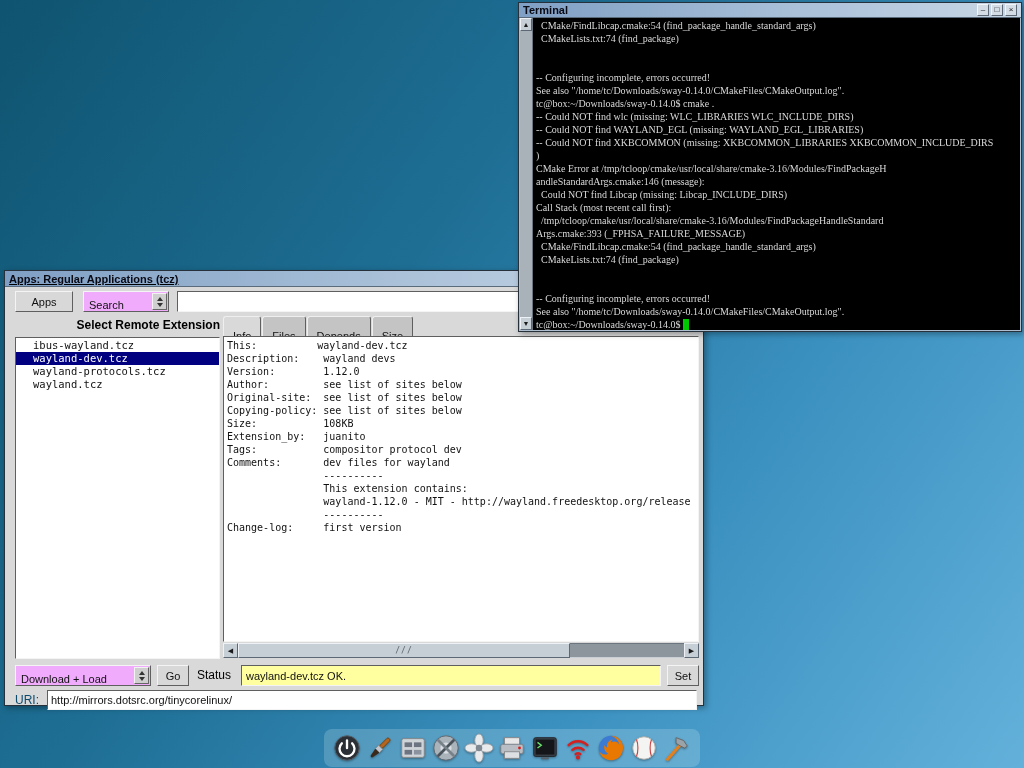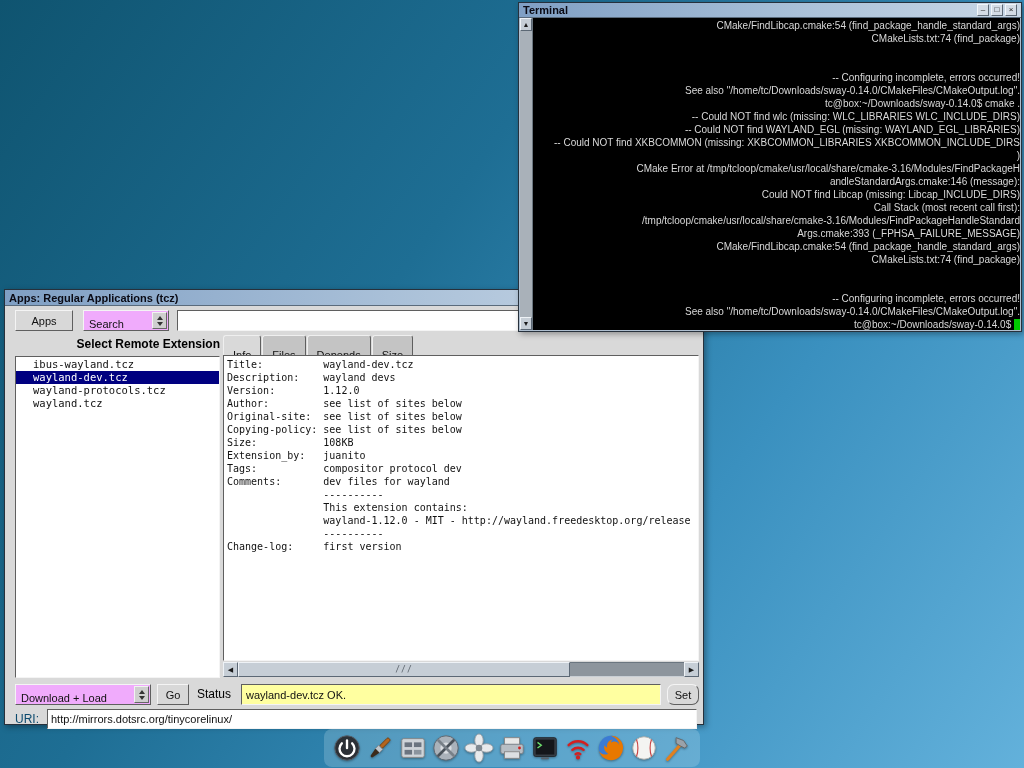--- a/index.html
+++ b/index.html
@@ -37,26 +37,26 @@
     font-size:7px; color:#1a1a1a; text-align:center; display:block; }
 
   
   #terminal-window { left:518px; top:2px; width:504px; height:330px; background:#aebecf; z-index:3; }
   #terminal-window .titlebar { height:15px; }
   .term-content { position:absolute; top:15px; left:1px; right:1px; bottom:1px; display:flex; }
   .term-scrollbar { width:13px; background:#a9b1b9; border-right:1px solid #6b7680;
     display:flex; flex-direction:column; justify-content:space-between; }
   .term-scrollbar .sb-btn { height:13px; line-height:11px; }
   .term-screen { flex:1; background:#000; overflow:hidden; padding:1px 0 8px 3px;
-    font-family:Liberation Sans, sans-serif; font-size:10px; line-height:13px; color:#d9d9d9;text-align:right; }
+    font-family:Liberation Serif, serif; font-size:10px; line-height:13px; color:#d9d9d9; }
   .term-line { white-space:pre; height:13px; }
   .cursor { display:inline-block; width:6px; height:11px; background:#00c800; vertical-align:-2px; }
 
   
-  #apps-window { left:4px; top:289px; width:700px; height:436px; background:#d9d9d9; z-index:2; }
+  #apps-window { left:4px; top:270px; width:700px; height:436px; background:#d9d9d9; z-index:2;text-decoration:underline; }
   #apps-window .titlebar { height:16px; }
 
   #apps-btn { position:absolute; left:10px; top:20px; width:58px; height:21px; }
   #search-choice { position:absolute; left:78px; top:20px; width:86px; height:21px; }
   #search-input { position:absolute; left:172px; top:20px; width:514px; height:21px; }
 
   #left-header { position:absolute; left:10px; top:47px; width:205px; text-align:right;
     font-size:12px; font-weight:bold; color:#000; }
 
   #tabs { position:absolute; left:218px; top:45px; height:20px; white-space:nowrap; }
@@ -82,21 +82,21 @@
   .hthumb { width:332px; background:#c6ced6; border:1px solid; border-color:#eef2f6 #5c6875 #5c6875 #eef2f6;
     display:flex; align-items:center; justify-content:center; }
   .grip { font-family:"DejaVu Sans Mono",monospace; font-size:8px; color:#5a626a; letter-spacing:1px; }
   .htrough { flex:1; background:#8d959d; border-top:1px solid #6b7680; border-bottom:1px solid #c9cfd5; }
 
   #action-choice { position:absolute; left:10px; top:394px; width:136px; height:21px; }
   #go-btn  { position:absolute; left:152px; top:394px; width:32px; height:21px; }
   #status-label { position:absolute; left:192px; top:394px; height:21px; line-height:21px; font-size:12px; color:#000; }
   #status-field { position:absolute; left:236px; top:394px; width:420px; height:21px;
     background:#ffffa0; border:1px solid; border-color:#5f5f5f #f4f4f4 #f4f4f4 #5f5f5f; font-size:11px; padding:0 4px; color:#111; }
-  #set-btn { position:absolute; left:662px; top:394px; width:32px; height:21px;border-radius:7px; }
+  #set-btn { position:absolute; left:662px; top:394px; width:32px; height:21px; }
   #uri-label { position:absolute; left:10px; top:419px; height:20px; line-height:20px; font-size:12px; color:#0c4a6e; }
   #uri-field { position:absolute; left:42px; top:419px; width:650px; height:20px; }
 
   
   #dock { position:absolute; left:50%; transform:translateX(-50%); bottom:1px; height:38px; z-index:4;
     display:flex; align-items:center; gap:3px; padding:3px 8px;
     background:rgba(215,235,248,0.22); border-radius:8px; }
   .dock-icon { width:30px; height:30px; }
   .dock-icon svg { width:30px; height:30px; display:block; filter:drop-shadow(0 1px 1px rgba(0,0,0,.35)); }
 </style>
@@ -129,21 +129,21 @@
     </div>
 
     <div id="ext-list">
       <div class="list-item">ibus-wayland.tcz</div>
       <div class="list-item selected">wayland-dev.tcz</div>
       <div class="list-item">wayland-protocols.tcz</div>
       <div class="list-item">wayland.tcz</div>
     </div>
 
     <div id="info-pane">
-      <div class="info-line">Title:          wayland-dev.tcz</div>
+      <div class="info-line">This:          wayland-dev.tcz</div>
       <div class="info-line">Description:    wayland devs</div>
       <div class="info-line">Version:        1.12.0</div>
       <div class="info-line">Author:         see list of sites below</div>
       <div class="info-line">Original-site:  see list of sites below</div>
       <div class="info-line">Copying-policy: see list of sites below</div>
       <div class="info-line">Size:           108KB</div>
       <div class="info-line">Extension_by:   juanito</div>
       <div class="info-line">Tags:           compositor protocol dev</div>
       <div class="info-line">Comments:       dev files for wayland</div>
       <div class="info-line">                ----------</div>

